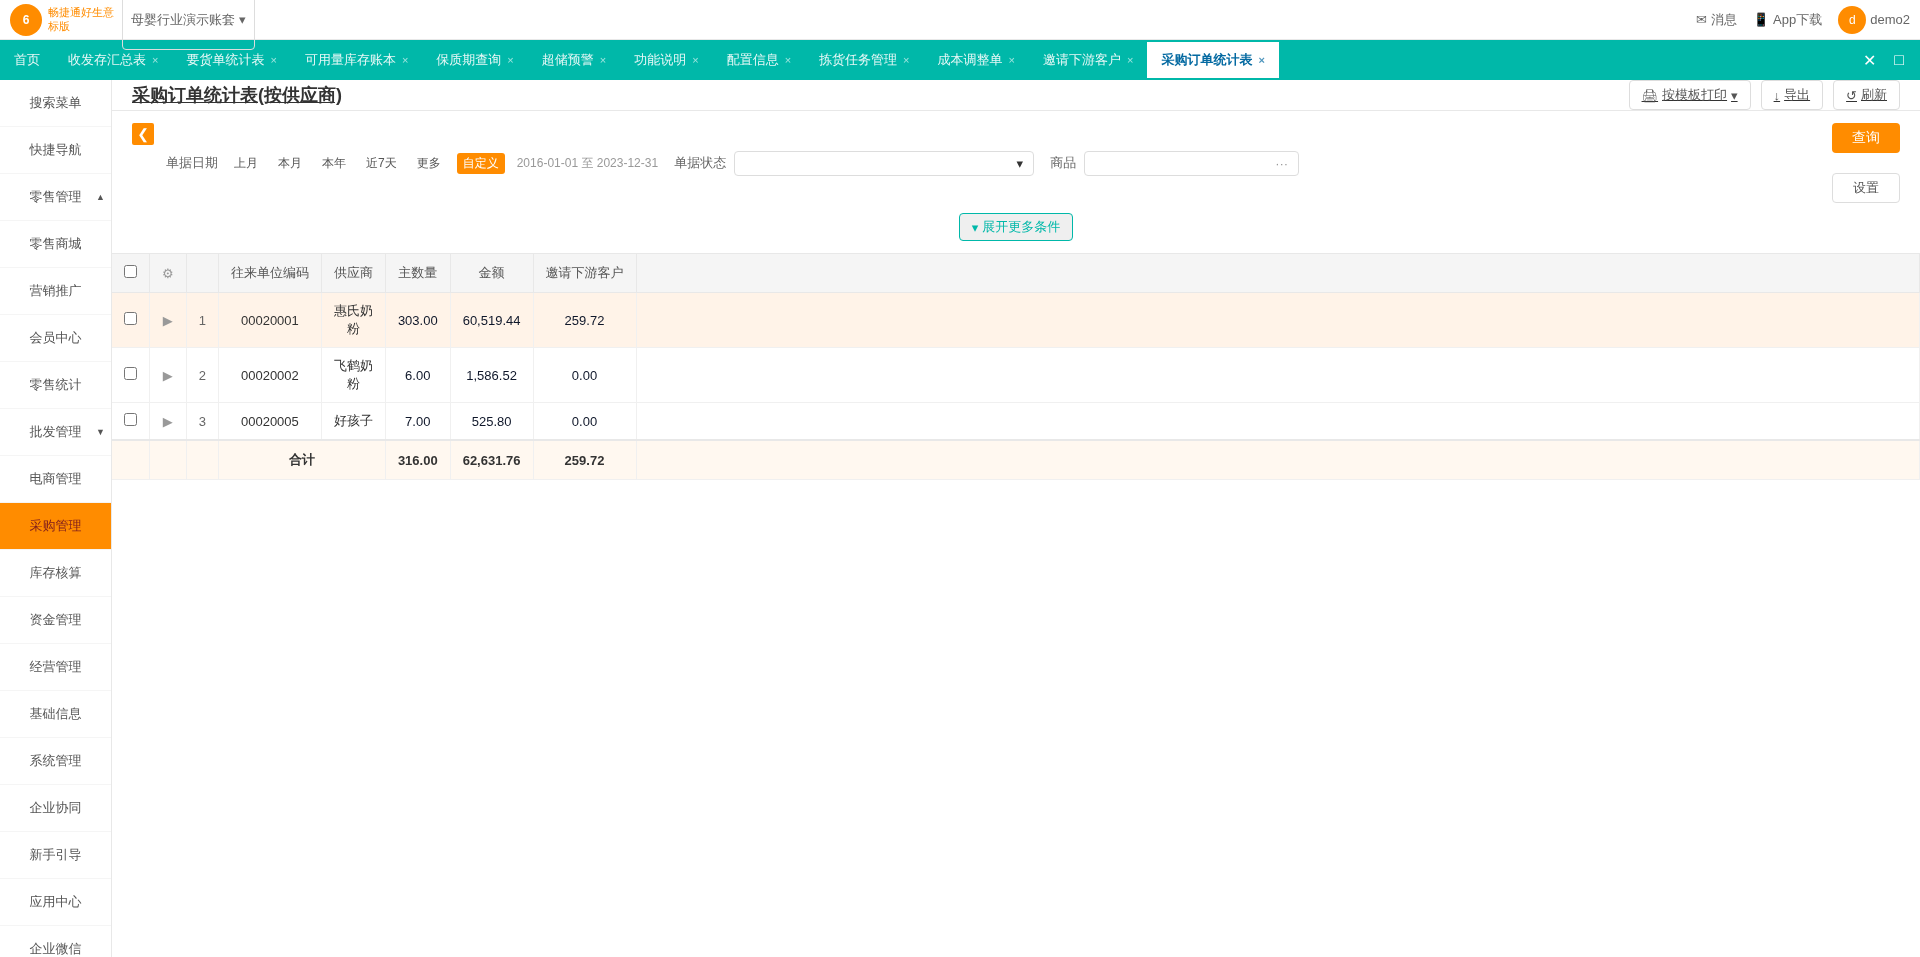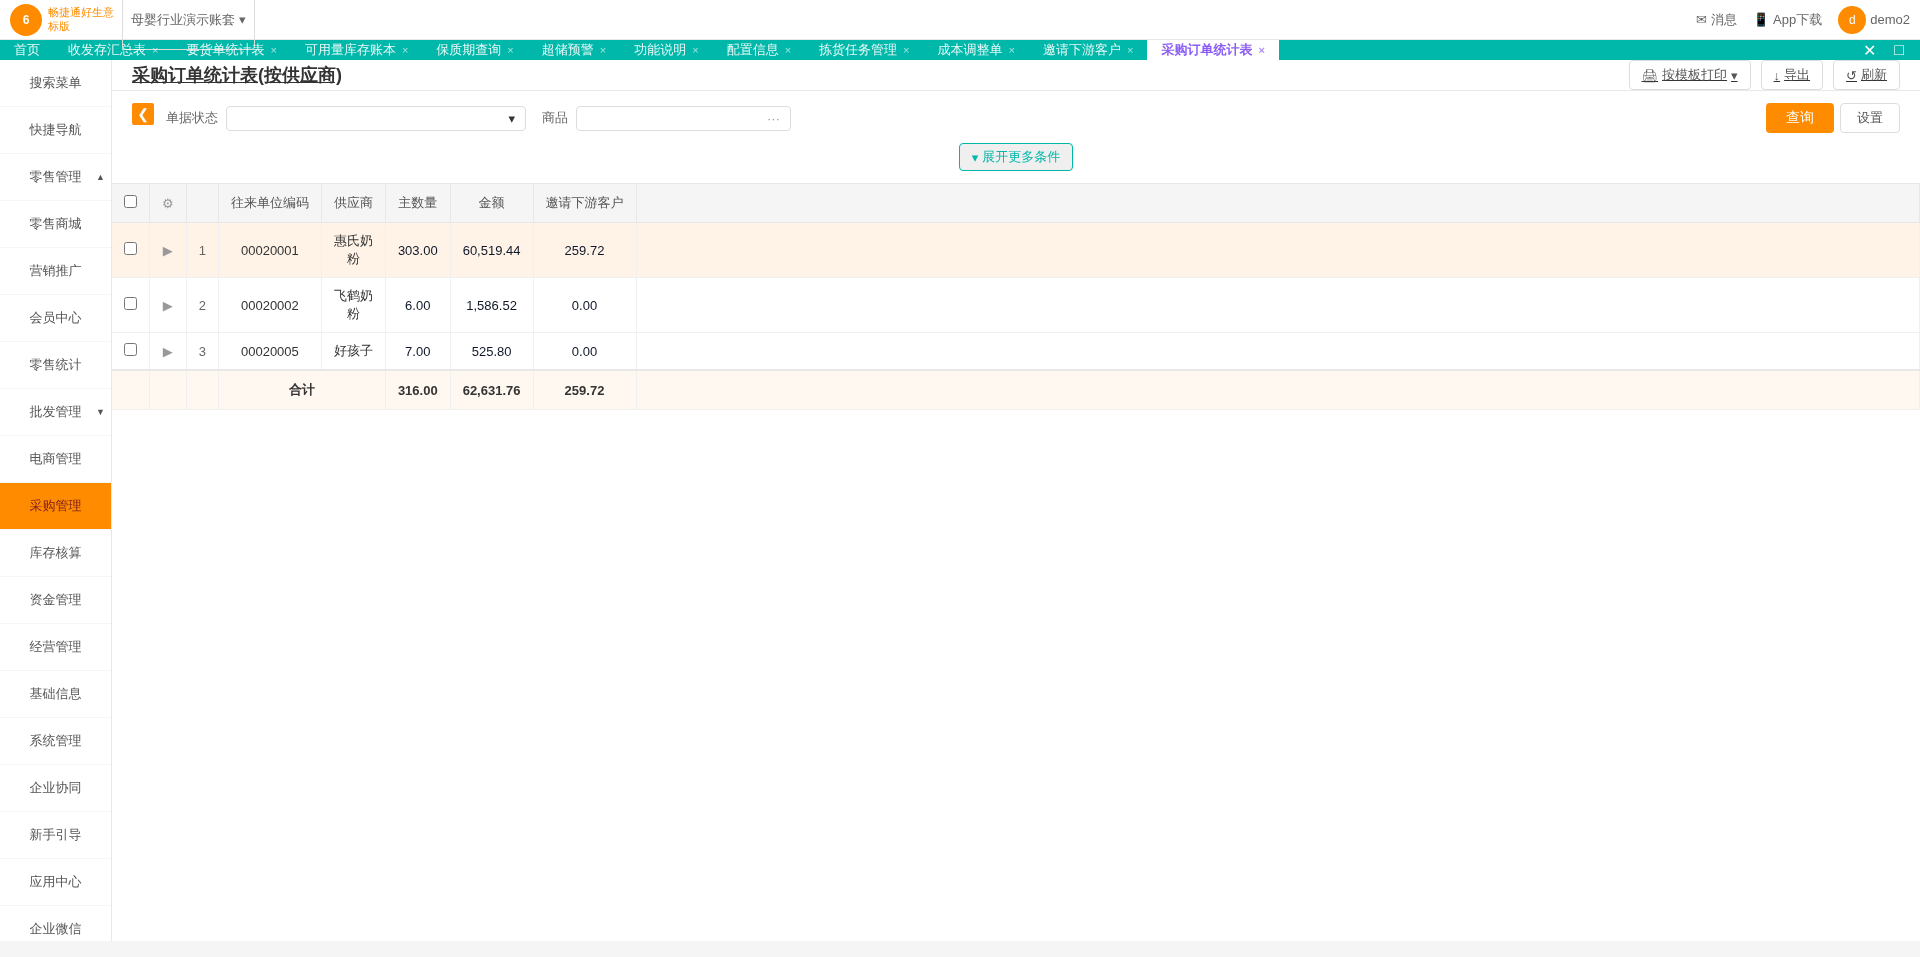--- a/index.html
+++ b/index.html
@@ -10,23 +10,23 @@
     .top-bar-left { display: flex; align-items: center; gap: 8px; }
     .logo-area { display: flex; align-items: center; gap: 6px; }
     .logo-icon { width: 32px; height: 32px; background: #ff8c00; border-radius: 50%; display: flex; align-items: center; justify-content: center; color: white; font-size: 12px; font-weight: bold; }
     .logo-text { color: #ff8c00; font-size: 12px; font-weight: normal; line-height: 1.2; }
     .workspace-selector { display: flex; align-items: center; gap: 4px; color: #666; font-size: 13px; cursor: pointer; padding: 20px 8px; border: 1px solid #ddd; border-radius: 4px; }
     .top-bar-right { display: flex; align-items: center; gap: 16px; }
     .top-bar-action { display: flex; align-items: center; gap: 4px; color: #666; cursor: pointer; font-size: 13px; }
     .user-avatar { width: 28px; height: 28px; border-radius: 50%; background: #ff8c00; display: flex; align-items: center; justify-content: center; color: white; font-size: 12px; }
 
     
-    .nav-tabs { height: 20px; background: #00b8a9; display: flex; align-items: center; padding: 0 0; overflow: hidden; }
+    .nav-tabs { height: 40px; background: #00b8a9; display: flex; align-items: center; padding: 0 0; overflow: hidden; }
     .nav-tab { height: 36px; display: flex; align-items: center; padding: 0 14px; color: rgba(255,255,255,0.9); cursor: pointer; font-size: 13px; white-space: nowrap; position: relative; gap: 4px; }
-    .nav-tab.active { background: #fff; color: #8b5cf6; font-weight: bold; }
+    .nav-tab.active { background: #fff; color: #0369a1; font-weight: bold; }
     .nav-tab .close-btn { font-size: 11px; opacity: 0.7; margin-left: 2px; }
     .nav-end-btns { margin-left: auto; display: flex; align-items: center; gap: 2px; padding-right: 8px; }
     .nav-end-btn { color: white; cursor: pointer; padding: 4px 8px; font-size: 16px; }
 
     
     .layout { display: flex; height: calc(957px - 76px); }
     .sidebar { width: 112px; background: #fff; border-right: 1px solid #e8e8e8; display: flex; flex-direction: column; overflow-y: auto; }
     .sidebar-item { padding: 14px 0; text-align: center; cursor: pointer; font-size: 13px; color: #555; border-bottom: 1px solid #f5f5f5; position: relative; }
     .sidebar-item.active { background: #ff8c00; color: #7f1d1d; }
     .sidebar-item.has-arrow::after { content: '▲'; font-size: 9px; position: absolute; right: 6px; top: 50%; transform: translateY(-50%); }
@@ -248,38 +248,52 @@
     </div>
 
     <div class="filter-area">
       <div style="display:flex; gap:12px; align-items:flex-start;">
 
         <button class="collapse-btn">❮</button>
 
         <div style="flex:1;">
 
           <div style="display:flex; align-items:center; gap:16px; flex-wrap:wrap; margin-bottom:0;">
+            <div class="filter-group">
+              <span class="filter-label">单据日期</span>
+              <div class="date-options">
+                <span class="date-opt">上月</span>
+                <span class="date-opt">本月</span>
+                <span class="date-opt">本年</span>
+                <span class="date-opt">近7天</span>
+                <span class="date-opt">更多</span>
+              </div>
+              <span class="date-custom-badge">自定义</span>
+              <div style="display:flex; flex-direction:column; margin-left:4px;">
+                <span class="date-range">2016-01-01 至 2023-12-31</span>
+              </div>
+            </div>
 
             <div class="filter-group">
               <span class="filter-label">单据状态</span>
               <div class="filter-select filter-select-wide">
                 <span style="flex:1; color:#ccc;"></span>
                 <span>▾</span>
               </div>
             </div>
 
             <div class="filter-group">
               <span class="filter-label">商品</span>
               <div style="display:flex; align-items:center; gap:4px; border:1px solid #ddd; border-radius:4px; padding:4px 10px; min-width:200px;">
                 <input class="filter-input" style="border: none; outline: none; padding: 0px; min-width: 160px;" placeholder="">
                 <span class="filter-more-icon">···</span>
               </div>
             </div>
 
-            <div style="display:flex; flex-direction:row; gap:6px; margin-left:auto;">
+            <div style="display:flex; flex-direction:column; gap:20px; margin-left:auto;">
               <button class="btn-query">查询</button>
               <button class="btn-settings">设置</button>
             </div>
           </div>
         </div>
       </div>
 
       <div style="display:flex; justify-content:center; margin-top:10px;">
         <button class="expand-btn">
           <span>▾</span>

